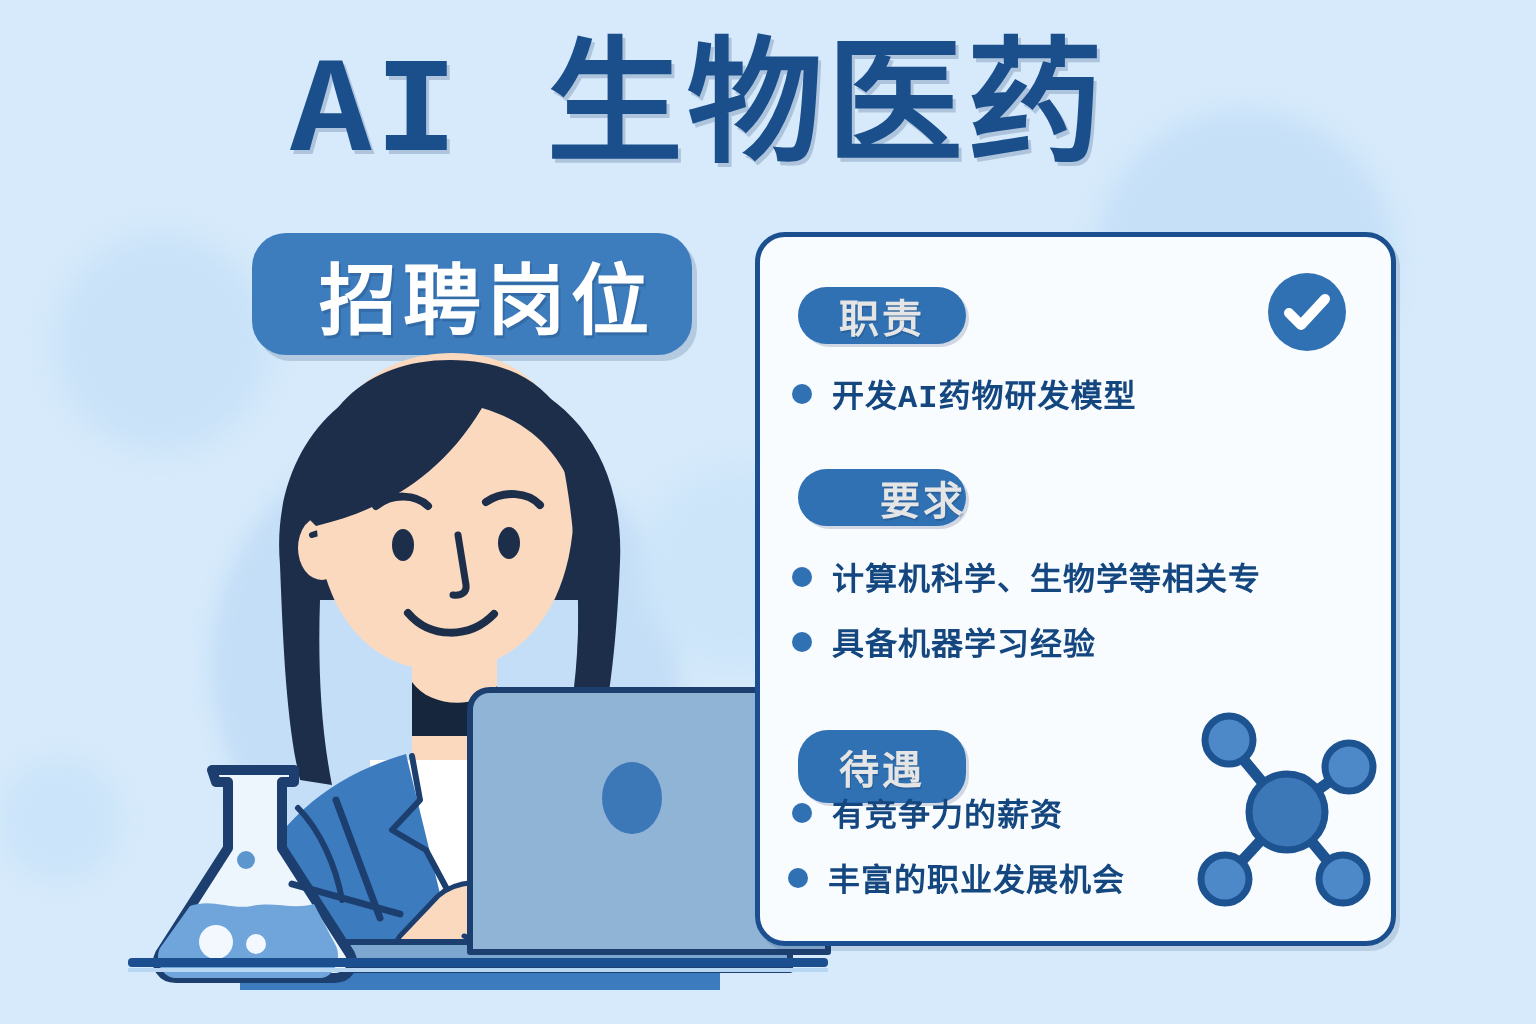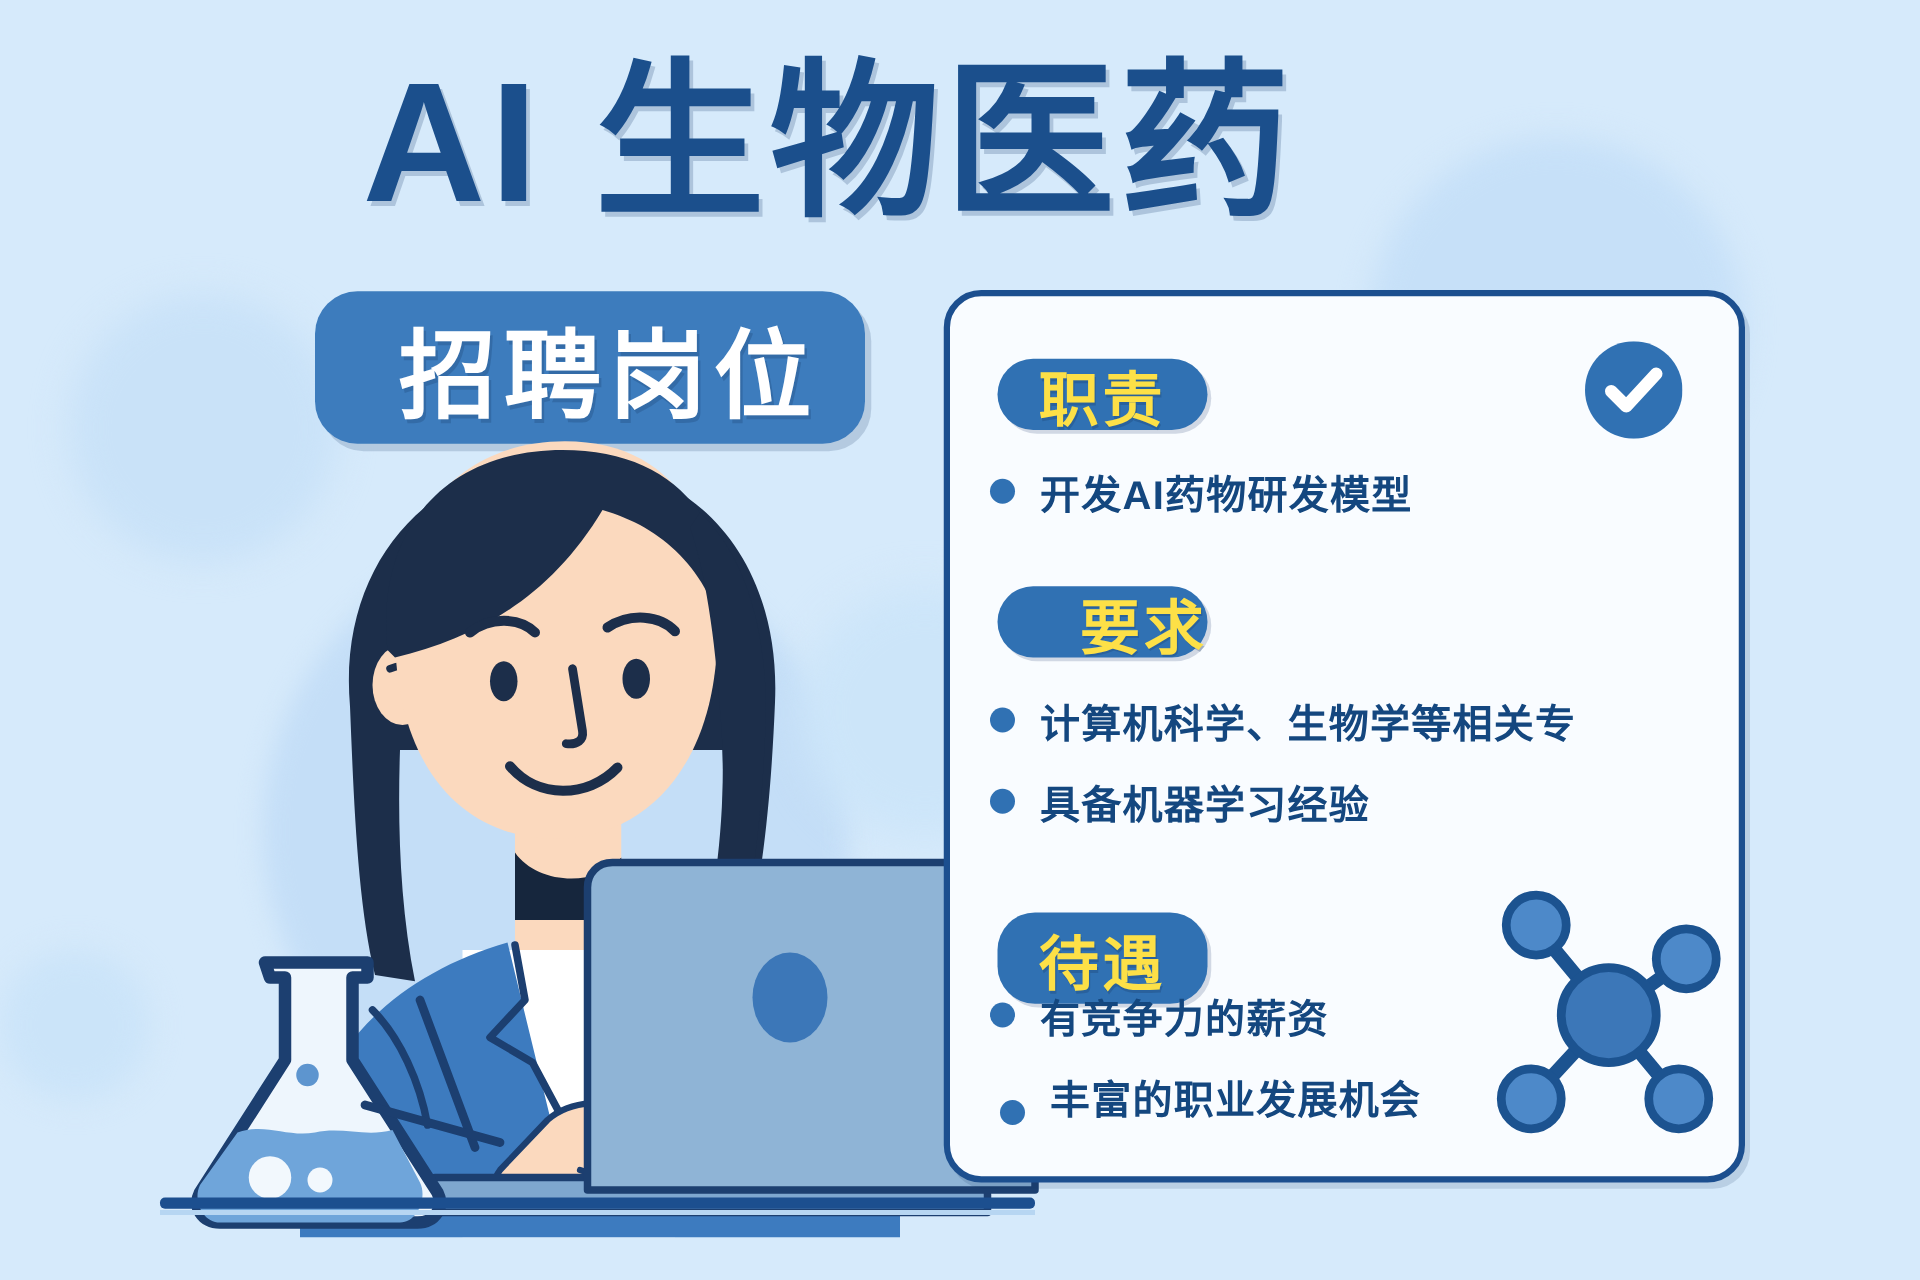--- a/index.html
+++ b/index.html
@@ -6,21 +6,21 @@
     margin: 0;
     padding: 0;
     background: #ffffff;
   }
   #poster {
     position: relative;
     width: 1536px;
     height: 1024px;
     overflow: hidden;
     background: #d6eafb;
-    font-family: Liberation Sans, sans-serif;
+    font-family: Liberation Mono, monospace;
   }
 
   
   .blob {
     position: absolute;
     border-radius: 50%;
     pointer-events: none;
   }
   #blob-a { left: 55px;  top: 235px;  width: 215px; height: 215px; background: #c9e2f8; filter: blur(14px); }
   #blob-b { left: 210px; top: 430px;  width: 470px; height: 470px; background: #c4def7; filter: blur(10px); }
@@ -83,22 +83,22 @@
   .sec-badge {
     position: absolute;
     background: #3071b3;
     border-radius: 30px;
     display: flex;
     align-items: center;
     justify-content: center;
     box-shadow: 3px 3px 0 rgba(25,58,105,0.18);
   }
   .sec-badge .txt {
-    color: #fde047;
-    font-size: 48px;
+    color: #e5e5e5;
+    font-size: 40px;
     font-weight: 700;
     letter-spacing: 3px;
     text-shadow: 1px 2px 0 rgba(20,50,90,0.25);
   }
   #badge-duty  { left: 38px;  top: 50px;  width: 168px; height: 57px; }
   #badge-req   { left: 38px;  top: 232px; width: 168px; height: 57px; justify-content: flex-end; }
   #badge-bene  { left: 38px;  top: 493px; width: 168px; height: 73px; }
 
   .bullet-row {
     position: absolute;
@@ -117,21 +117,21 @@
   .bullet-row .txt {
     color: #14477f;
     font-size: 32px;
     font-weight: 600;
     letter-spacing: 1px;
   }
   #bullet-d1 { left: 32px; top: 133px; }
   #bullet-r1 { left: 32px; top: 316px; }
   #bullet-r2 { left: 32px; top: 381px; }
   #bullet-b1 { left: 32px; top: 552px; }
-  #bullet-b2 { left: 40px; top: 617px; align-items: flex-end; }
+  #bullet-b2 { left: 28px; top: 617px; }
 
   
   #check-icon {
     position: absolute;
     right: 45px;
     top: 36px;
     width: 78px;
     height: 78px;
   }
   

